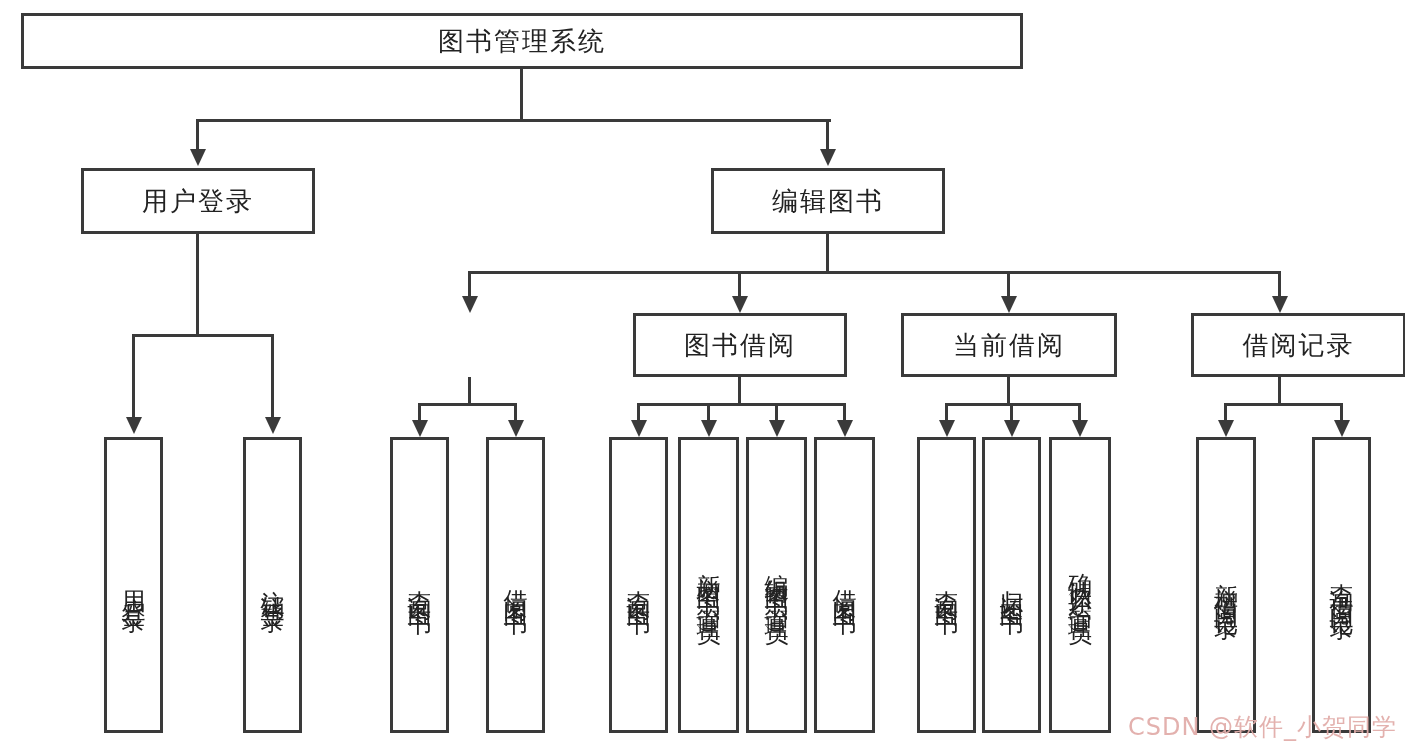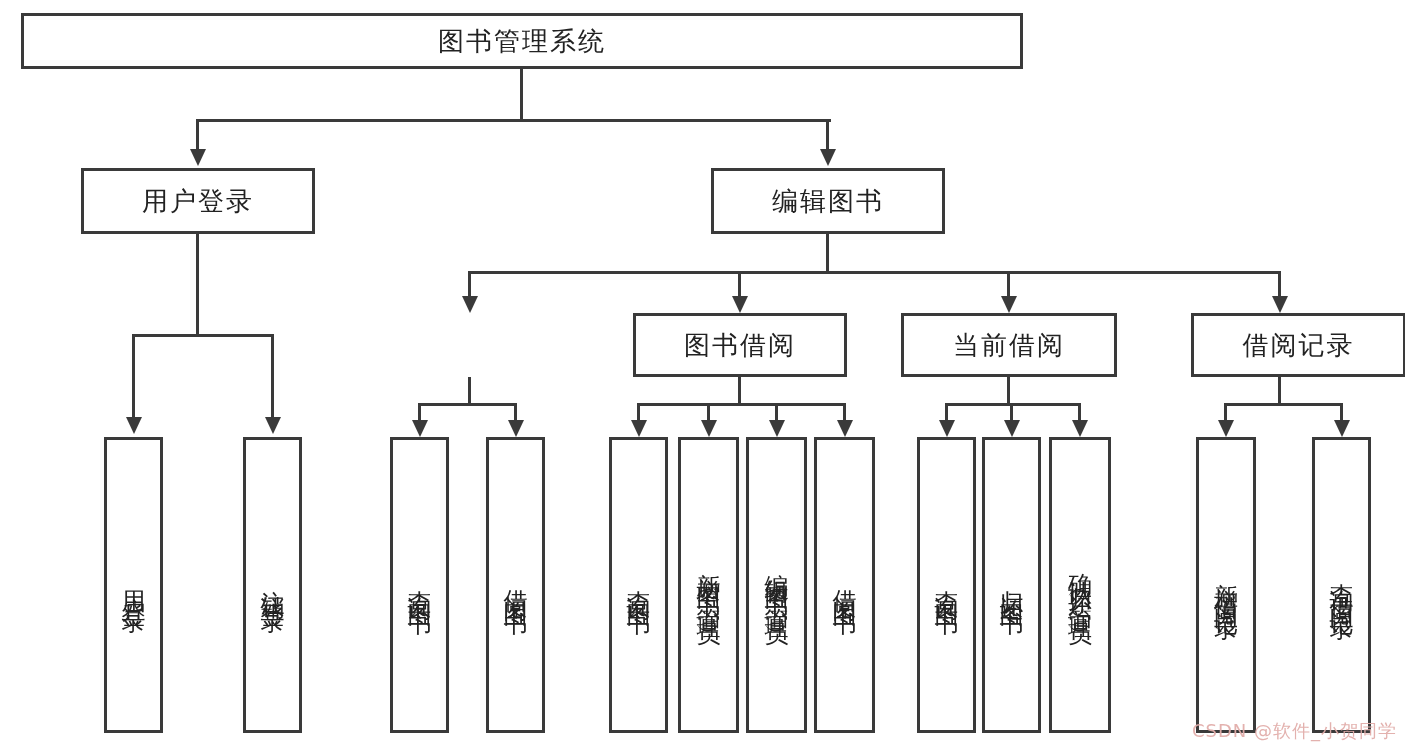--- a/index.html
+++ b/index.html
@@ -18,21 +18,21 @@
     writing-mode:vertical-rl; font-size:24px; color:#222222;
     letter-spacing:7px; line-height:1; white-space:nowrap;
   }
   .line { position:absolute; background:#3a3a3a; }
   .ah {
     position:absolute; width:0; height:0;
     border-left:8px solid transparent; border-right:8px solid transparent;
     border-top:17px solid #3a3a3a;
   }
   .wm {
-    position:absolute; right:8px; bottom:4px; font-size:18px;
+    position:absolute; right:8px; bottom:4px; font-size:24px;
     color:rgba(226,173,170,0.95); letter-spacing:1px; z-index:5; white-space:nowrap;
   }
 </style>
 </head>
 <body>
 
 <div class="stage">
 
   <div class="box" style="left:21px; top:13px; width:1002px; height:56px;">
     <span class="hl">图书管理系统</span>

